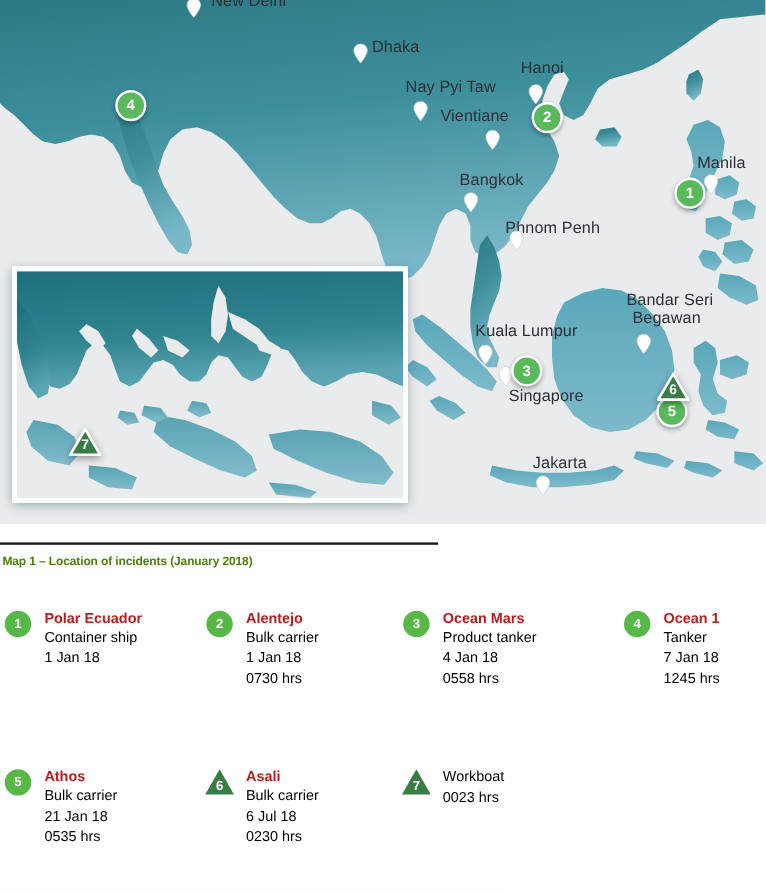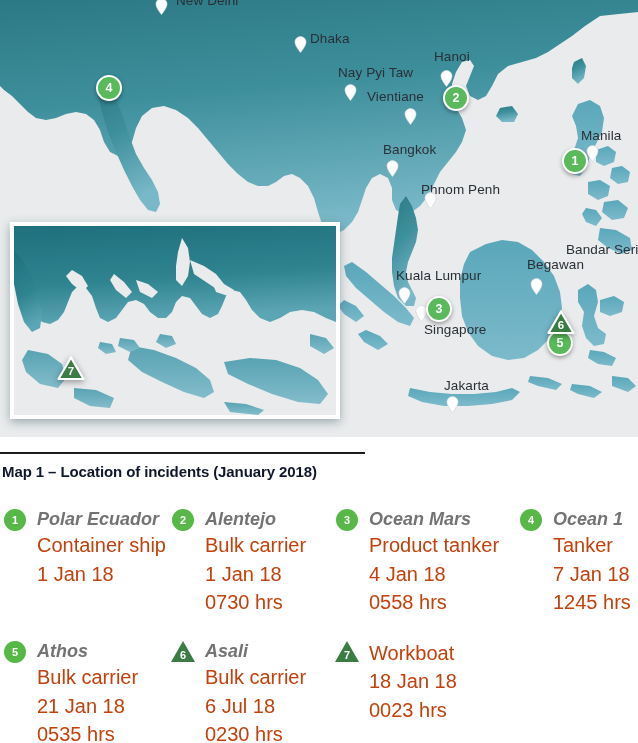--- a/index.html
+++ b/index.html
@@ -70,21 +70,21 @@
   
   #legend{
     position:absolute;left:0;top:437px;width:638px;height:306px;
     background:#ffffff;
   }
   #divider{
     position:absolute;left:0;top:15px;width:365px;height:2px;background:#1b1b1b;
   }
   #map-title{
     position:absolute;left:2px;top:26px;
-    font-size:15px;font-weight:700;color:#0f172a;
+    font-size:10px;font-weight:700;color:#4d7c0f;
     font-family:"Liberation Sans","DejaVu Sans",sans-serif;
     letter-spacing:-.1px;
   }
 
   .entry{position:absolute;}
   .entry .badge{
     position:absolute;left:0;top:2px;width:22px;height:22px;
   }
   .entry .badge.circle .bg{
     position:absolute;left:0;top:0;width:22px;height:22px;border-radius:50%;
@@ -93,25 +93,25 @@
   .entry .badge.tri svg{position:absolute;left:-2px;top:-1px;width:26px;height:23px;}
   .entry .badge .bnum{
     position:absolute;left:0;top:0;width:22px;height:22px;
     display:flex;align-items:center;justify-content:center;
     font-size:11px;font-weight:700;color:#ffffff;line-height:1;
   }
   .entry .badge.tri .bnum{align-items:flex-end;padding-bottom:2px;box-sizing:border-box;}
 
   .entry .txt{position:absolute;left:33px;top:0;}
   .entry .vname{
-    font-size:18px;font-weight:700;font-style:italic;color:#737373;
+    font-size:12px;font-weight:700;color:#b91c1c;
     white-space:nowrap;line-height:1.34;
   }
   .entry .vline{
-    font-size:20px;color:#c2410c;white-space:nowrap;line-height:1.42;
+    font-size:12px;color:#000000;white-space:nowrap;line-height:1.42;
   }
 </style>
 </head>
 <body>
 
 <div id="map-panel">
 
   <svg id="map-svg" viewBox="0 0 638 437">
     <defs>
       <linearGradient id="landgrad" x1="0" y1="0" x2="0.25" y2="1">
@@ -261,21 +261,21 @@
         <svg viewBox="0 0 13 17">
           <path d="M6.5 0.6C3.3 0.6 0.9 3 0.9 6.1c0 3.6 4.3 8.7 5.2 10.1 0.2 0.3 0.6 0.3 0.8 0 0.9-1.4 5.2-6.5 5.2-10.1C12.1 3 9.7 0.6 6.5 0.6z" fill="#ffffff" stroke="#c9d2d6" stroke-width="0.6"></path>
         </svg>
       </div>
       <div class="city-label" style="left: 396px; top: 269px;">Kuala Lumpur</div>
       <div class="city-pin" style="left: 398px; top: 287px;">
         <svg viewBox="0 0 13 17">
           <path d="M6.5 0.6C3.3 0.6 0.9 3 0.9 6.1c0 3.6 4.3 8.7 5.2 10.1 0.2 0.3 0.6 0.3 0.8 0 0.9-1.4 5.2-6.5 5.2-10.1C12.1 3 9.7 0.6 6.5 0.6z" fill="#ffffff" stroke="#c9d2d6" stroke-width="0.6"></path>
         </svg>
       </div>
-      <div class="city-label" style="left: 522px; top: 243px; margin-left: 44px;">Bandar Seri</div>
+      <div class="city-label" style="left: 522px; top: 243px;">Bandar Seri</div>
       <div class="city-pin" style="left: 530px; top: 278px;">
         <svg viewBox="0 0 13 17">
           <path d="M6.5 0.6C3.3 0.6 0.9 3 0.9 6.1c0 3.6 4.3 8.7 5.2 10.1 0.2 0.3 0.6 0.3 0.8 0 0.9-1.4 5.2-6.5 5.2-10.1C12.1 3 9.7 0.6 6.5 0.6z" fill="#ffffff" stroke="#c9d2d6" stroke-width="0.6"></path>
         </svg>
       </div>
       <div class="city-label" style="left: 527px; top: 258px;">Begawan</div>
       <div class="city-label" style="left: 424px; top: 323px;">Singapore</div>
       <div class="city-pin" style="left: 415px; top: 305px;">
         <svg viewBox="0 0 13 17">
           <path d="M6.5 0.6C3.3 0.6 0.9 3 0.9 6.1c0 3.6 4.3 8.7 5.2 10.1 0.2 0.3 0.6 0.3 0.8 0 0.9-1.4 5.2-6.5 5.2-10.1C12.1 3 9.7 0.6 6.5 0.6z" fill="#ffffff" stroke="#c9d2d6" stroke-width="0.6"></path>
@@ -461,18 +461,17 @@
       </div>
       <div class="entry" style="left: 336px; top: 202px;">
         <div class="badge tri">
           <svg viewBox="0 0 26 23">
             <path d="M13 1 L25 22 L1 22 Z" fill="#3a7d44"></path>
           </svg>
           <div class="bnum">7</div>
         </div>
         <div class="txt">
           <div class="vline">Workboat</div>
-          <div class="vline">18 Jan 18</div>
           <div class="vline">0023 hrs</div>
         </div>
       </div>
     </div>
 </div>
 
 </body></html>

